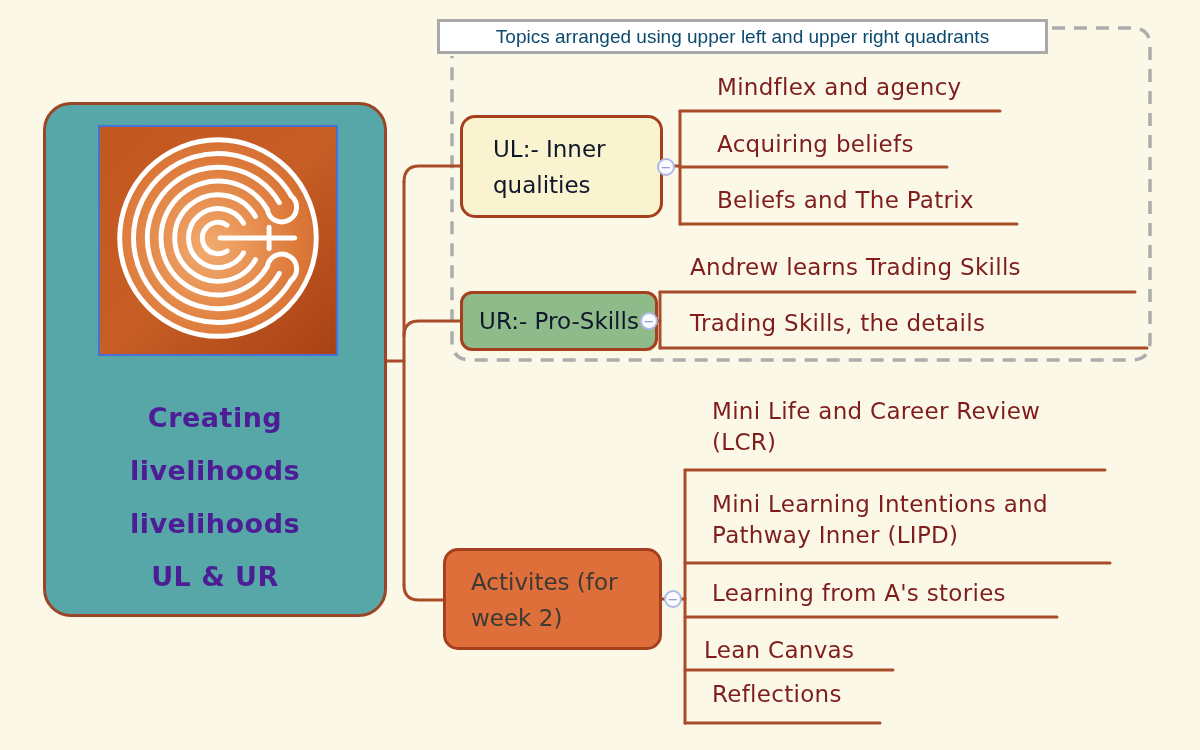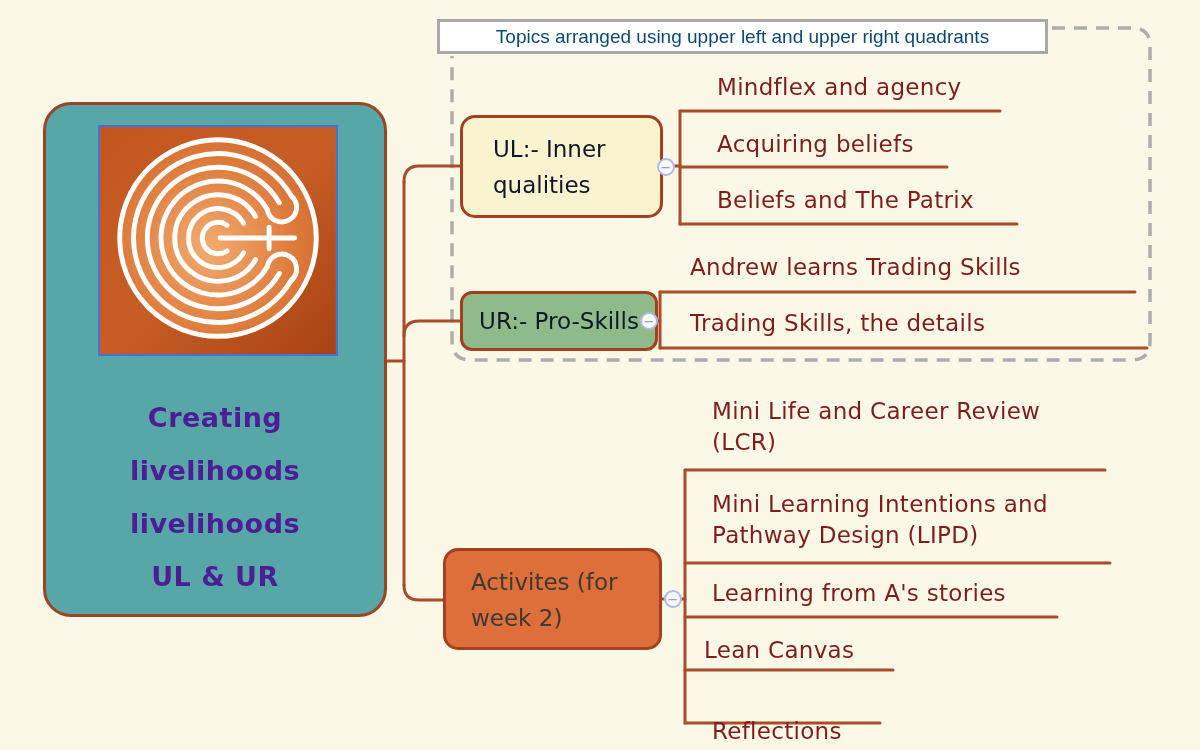--- a/index.html
+++ b/index.html
@@ -150,18 +150,18 @@
   </div>
 
   <div class="child" style="left:717px;top:72px;">Mindflex and agency</div>
   <div class="child" style="left:717px;top:129px;">Acquiring beliefs</div>
   <div class="child" style="left:717px;top:185px;">Beliefs and The Patrix</div>
 
   <div class="child" style="left:690px;top:252px;">Andrew learns Trading Skills</div>
   <div class="child" style="left:690px;top:308px;">Trading Skills, the details</div>
 
   <div class="child wrap" style="left:712px;top:396px;width:365px;">Mini Life and Career Review (LCR)</div>
-  <div class="child wrap" style="left:712px;top:489px;width:365px;">Mini Learning Intentions and Pathway Design (LIPD)</div>
+  <div class="child wrap" style="left:712px;top:489px;width:365px;">Mini Learning Intentions and Pathway Inner (LIPD)</div>
   <div class="child" style="left:712px;top:578px;">Learning from A's stories</div>
   <div class="child" style="left:704px;top:635px;text-align:center;">Lean Canvas</div>
-  <div class="child" style="left:712px;top:716px;">Reflections</div>
+  <div class="child" style="left:712px;top:679px;">Reflections</div>
 
 </div>
 
 </body></html>

